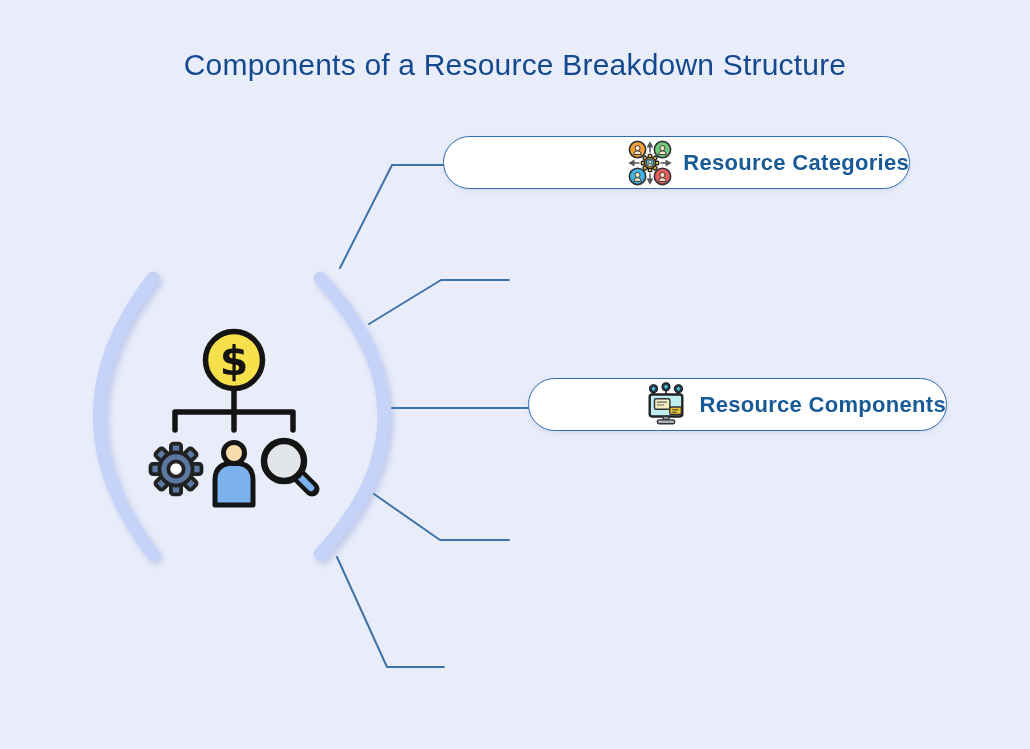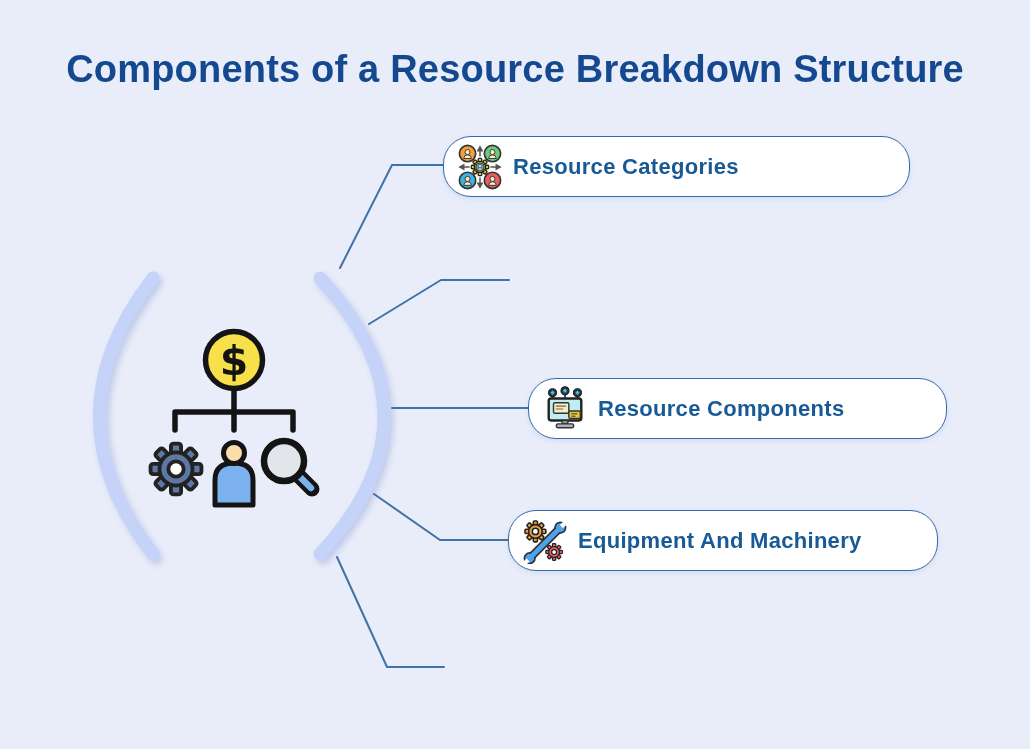--- a/index.html
+++ b/index.html
@@ -9,34 +9,35 @@
   }
   .canvas{
     position:relative;
     width:1030px;height:749px;
     background:var(--background,#e9edfa);
     overflow:hidden;
   }
   .title{
     position:absolute;left:0;right:0;top:48px;
     margin:0;text-align:center;
-    font-size:38px;font-weight:700;letter-spacing:.2px;
+    font-size:30px;font-weight:400;letter-spacing:.2px;
     color:var(--title-text,#14498f);
   }
   .art{position:absolute;left:0;top:0;z-index:0;}
   .arcs{filter:drop-shadow(3px 4px 3px rgba(125,145,205,.38));}
   .node{
     position:absolute;z-index:2;
     display:flex;align-items:center;
     box-sizing:border-box;
-    height:61px;padding-left:13px;
+    height:53px;padding-left:13px;
     background:var(--box-background,#ffffff);
     border:1.6px solid var(--box-border,#2f6bad);
     border-radius:28px;
     box-shadow:0 2px 5px rgba(100,120,180,.14);
+    justify-content:flex-end;
   }
   .node .icon{width:46px;height:46px;flex:0 0 46px;margin-right:10px;display:block;}
   .node .label{
     font-size:22px;font-weight:600;letter-spacing:.3px;
     color:var(--label-text,#185a96);
     white-space:nowrap;
   }
   .n1{left:443px;top:136px;width:467px;}
   .n2{left:508px;top:250px;width:430px;}
   .n3{left:528px;top:378px;width:419px;}
@@ -154,30 +155,15 @@
       <rect x="12" y="17.5" width="16" height="11" rx="1.5" fill="#f5ecc0" stroke="#333" stroke-width="1.5"></rect>
       <path d="M14.5 21 H25 M14.5 24 H22" stroke="#666" stroke-width="1.2" fill="none"></path>
       <path d="M21 36 h6 v3 h-6 z" fill="#aab3bc" stroke="#333" stroke-width="1.5"></path>
       <rect x="15" y="39.5" width="18" height="4" rx="1.5" fill="#aab3bc" stroke="#333" stroke-width="1.5"></rect>
       <rect x="28" y="26" width="12" height="8" rx="1.5" fill="#ecc937" stroke="#333" stroke-width="1.5"></rect>
       <path d="M30.5 29 H37 M30.5 31.5 H35" stroke="#333" stroke-width="1" fill="none"></path>
     </svg>
     <span class="label">Resource Components</span>
   </div>
 
-  <div class="node n4">
-    <svg class="icon" viewBox="0 0 48 48">
-      <use href="#gear" x="2" y="2" width="24" height="24" style="color:#f0a03c"></use>
-      <g>
-        <line x1="10" y1="40" x2="38" y2="12" stroke="#333" stroke-width="8.5" stroke-linecap="round"></line>
-        <circle cx="40" cy="10" r="5.5" fill="#4da3f0" stroke="#333" stroke-width="1.8"></circle>
-        <rect x="37.8" y="1.5" width="4.6" height="7" transform="rotate(45 40 10)" fill="#ffffff"></rect>
-        <circle cx="8" cy="42" r="5.5" fill="#4da3f0" stroke="#333" stroke-width="1.8"></circle>
-        <rect x="5.8" y="44.5" width="4.6" height="7" transform="rotate(45 8 42)" fill="#ffffff"></rect>
-        <line x1="10" y1="40" x2="38" y2="12" stroke="#4da3f0" stroke-width="5" stroke-linecap="round"></line>
-      </g>
-      <use href="#gear" x="24" y="26" width="19" height="19" style="color:#e85f70"></use>
-    </svg>
-    <span class="label">Equipment And Machinery</span>
-  </div>
 
 
 </div>
 
 </body></html>

